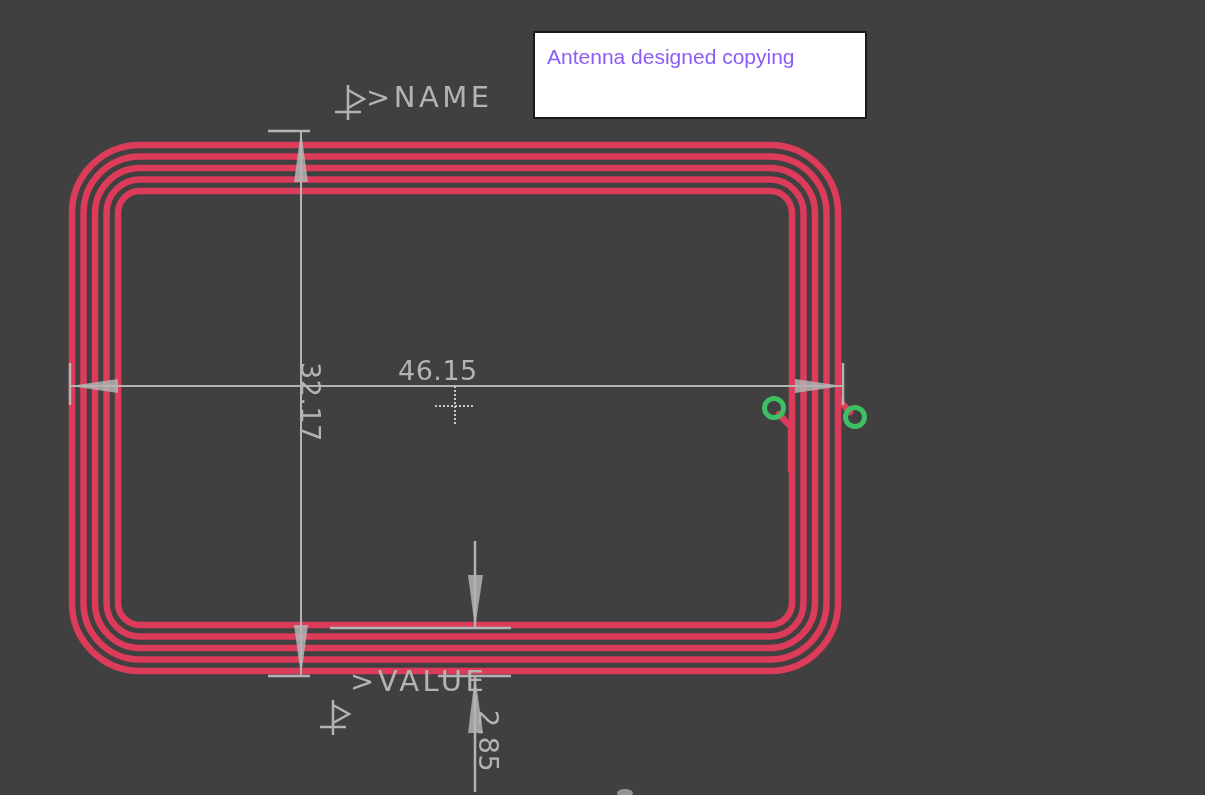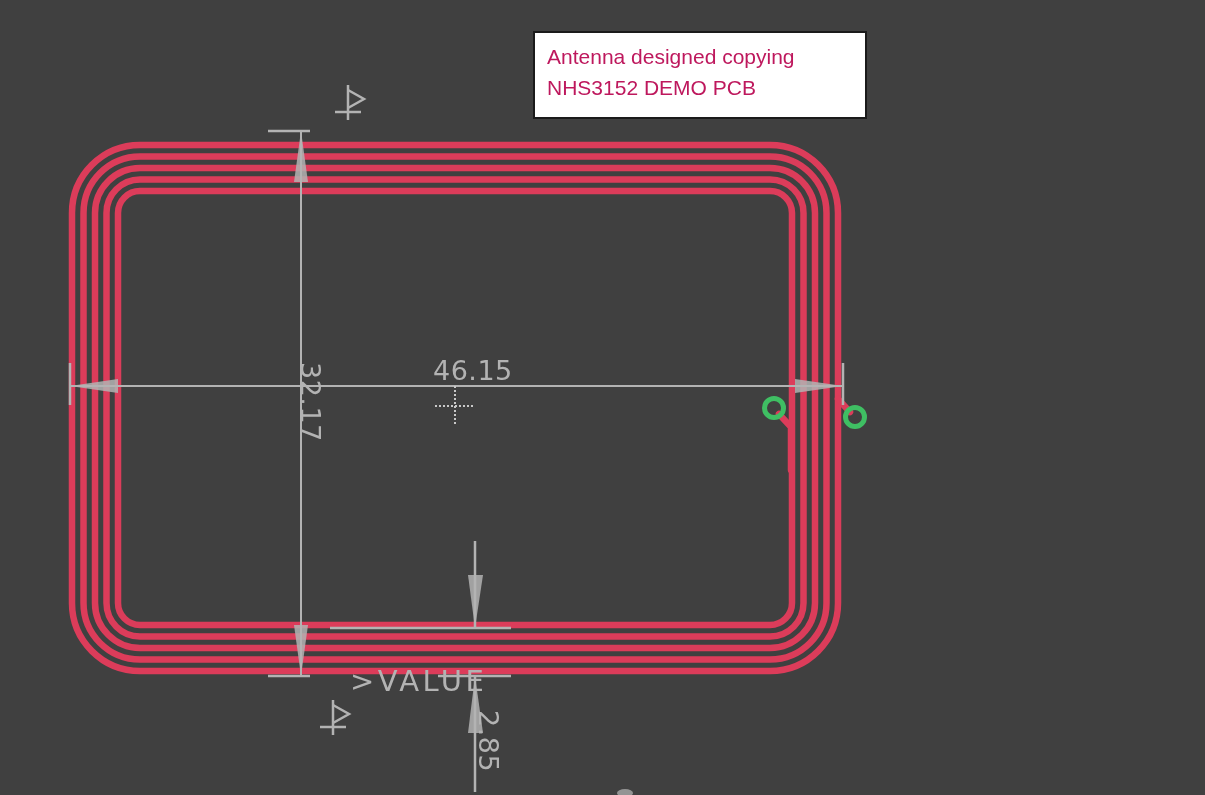--- a/index.html
+++ b/index.html
@@ -29,21 +29,21 @@
     left: 533px;
     top: 31px;
     width: 334px;
     height: 88px;
     background: #ffffff;
     border: 2px solid #1a1a1a;
     box-sizing: border-box;
     padding: 8px 0 0 12px;
   }
   .note-line {
-    color: #be185d;
+    color: #8b5cf6;
     font-size: 21px;
     line-height: 31px;
     white-space: pre;
   }
   .cad-text {
     position: absolute;
     color: #b3b3b3;
     font-family: "DejaVu Sans", sans-serif;
     white-space: pre;
   }
@@ -54,21 +54,21 @@
   .attr-text {
     font-size: 29px;
     letter-spacing: 3.5px;
   }
   .rot-ccw {
     transform: rotate(90deg);
     transform-origin: left top;
   }
   #txt-name   { left: 366px; top: 80px; }
   #txt-value  { left: 350px; top: 664px; }
-  #txt-4615   { left: 433px; top: 355px; }
+  #txt-4615   { left: 398px; top: 355px; }
   #txt-3217   { left: 326px; top: 362px; }
   #txt-285    { left: 504px; top: 710px; }
 </style>
 </head>
 <body>
 
 <div id="canvas">
 
   <svg id="cad-svg" viewBox="0 0 1205 795">
     <defs>
@@ -164,27 +164,27 @@
     </g>
 
     <g stroke="#c9c9c9" stroke-width="2" stroke-dasharray="2 2">
       <line x1="435" y1="406" x2="475" y2="406"></line>
       <line x1="455" y1="386" x2="455" y2="426"></line>
     </g>
 
     <ellipse cx="625" cy="793" rx="8" ry="4" fill="#b0b0b0" opacity="0.75"></ellipse>
   </svg>
 
+  <div class="cad-text attr-text" id="txt-name">&gt;NAME</div>
 
   <div class="cad-text attr-text" id="txt-value">&gt;VALUE</div>
 
   <div class="cad-text dim-text" id="txt-4615">46.15</div>
 
   <div class="cad-text dim-text rot-ccw" id="txt-3217">32.17</div>
 
   <div class="cad-text dim-text rot-ccw" id="txt-285">2.85</div>
 
   <div class="note-box">
     <div class="note-line">Antenna designed copying</div>
-    <div class="note-line">NHS3152 DEMO PCB</div>
   </div>
 
 </div>
 
 </body></html>

